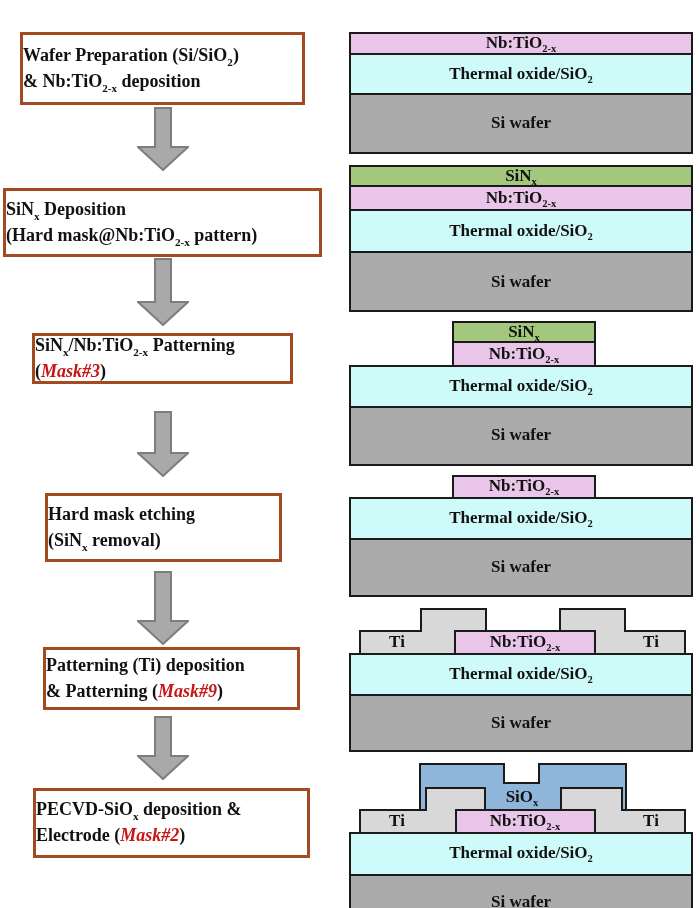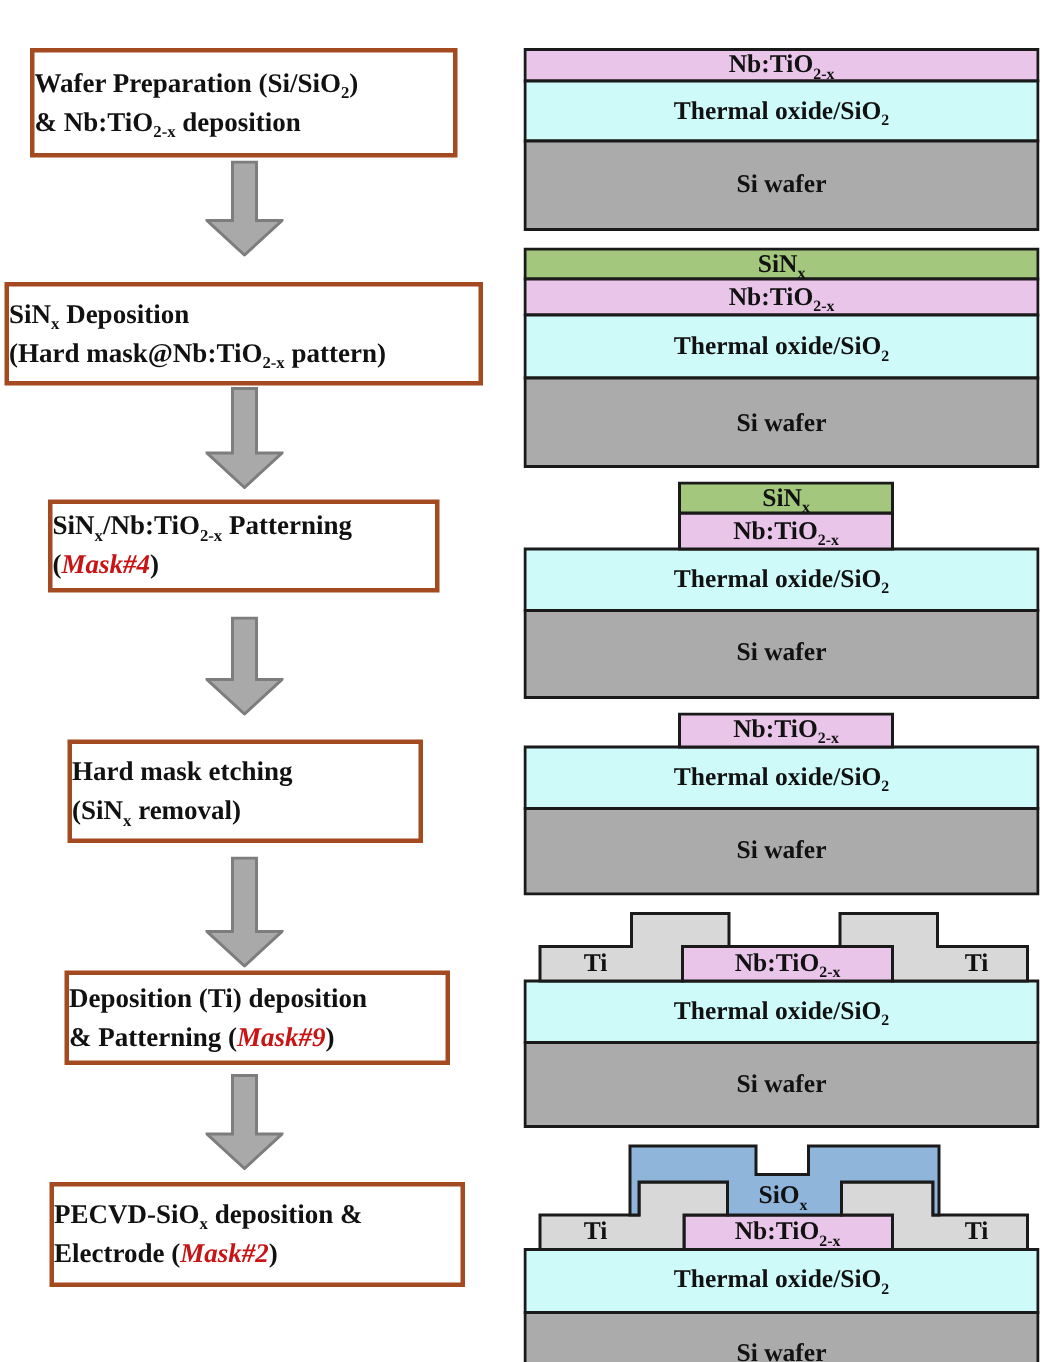--- a/index.html
+++ b/index.html
@@ -53,40 +53,40 @@
 
   <div class="step-box" style="left:3px;top:188px;width:319px;height:69px">
     <div class="step-line">SiN<sub>x</sub> Deposition</div>
     <div class="step-line"><span>(Hard mask@Nb:TiO<sub>2-x</sub> pattern)</span><span class="mask"></span><span></span></div>
   </div>
 
   <svg class="arrow" style="left:137px;top:258px" width="52" height="68">
     <polygon class="arrow-shape" points="18,1 34,1 34,44 51,44 26,67 1,44 18,44"></polygon>
   </svg>
 
-  <div class="step-box" style="left:32px;top:333px;width:261px;height:62px">
+  <div class="step-box" style="left:32px;top:333px;width:261px;height:51px">
     <div class="step-line">SiN<sub>x</sub>/Nb:TiO<sub>2-x</sub> Patterning</div>
-    <div class="step-line"><span>(</span><span class="mask">Mask#4</span><span>)</span></div>
+    <div class="step-line"><span>(</span><span class="mask">Mask#3</span><span>)</span></div>
   </div>
 
   <svg class="arrow" style="left:137px;top:411px" width="52" height="66">
     <polygon class="arrow-shape" points="18,1 34,1 34,42 51,42 26,65 1,42 18,42"></polygon>
   </svg>
 
   <div class="step-box" style="left:45px;top:493px;width:237px;height:69px">
     <div class="step-line">Hard mask etching</div>
     <div class="step-line"><span>(SiN<sub>x</sub> removal)</span><span class="mask"></span><span></span></div>
   </div>
 
   <svg class="arrow" style="left:137px;top:571px" width="52" height="74">
     <polygon class="arrow-shape" points="18,1 34,1 34,50 51,50 26,73 1,50 18,50"></polygon>
   </svg>
 
   <div class="step-box" style="left:43px;top:647px;width:257px;height:63px">
-    <div class="step-line">Deposition (Ti) deposition</div>
+    <div class="step-line">Patterning (Ti) deposition</div>
     <div class="step-line"><span>&amp; Patterning (</span><span class="mask">Mask#9</span><span>)</span></div>
   </div>
 
   <svg class="arrow" style="left:137px;top:716px" width="52" height="64">
     <polygon class="arrow-shape" points="18,1 34,1 34,40 51,40 26,63 1,40 18,40"></polygon>
   </svg>
 
   <div class="step-box" style="left:33px;top:788px;width:277px;height:70px">
     <div class="step-line">PECVD-SiO<sub>x</sub> deposition &amp;</div>
     <div class="step-line"><span>Electrode (</span><span class="mask">Mask#2</span><span>)</span></div>

